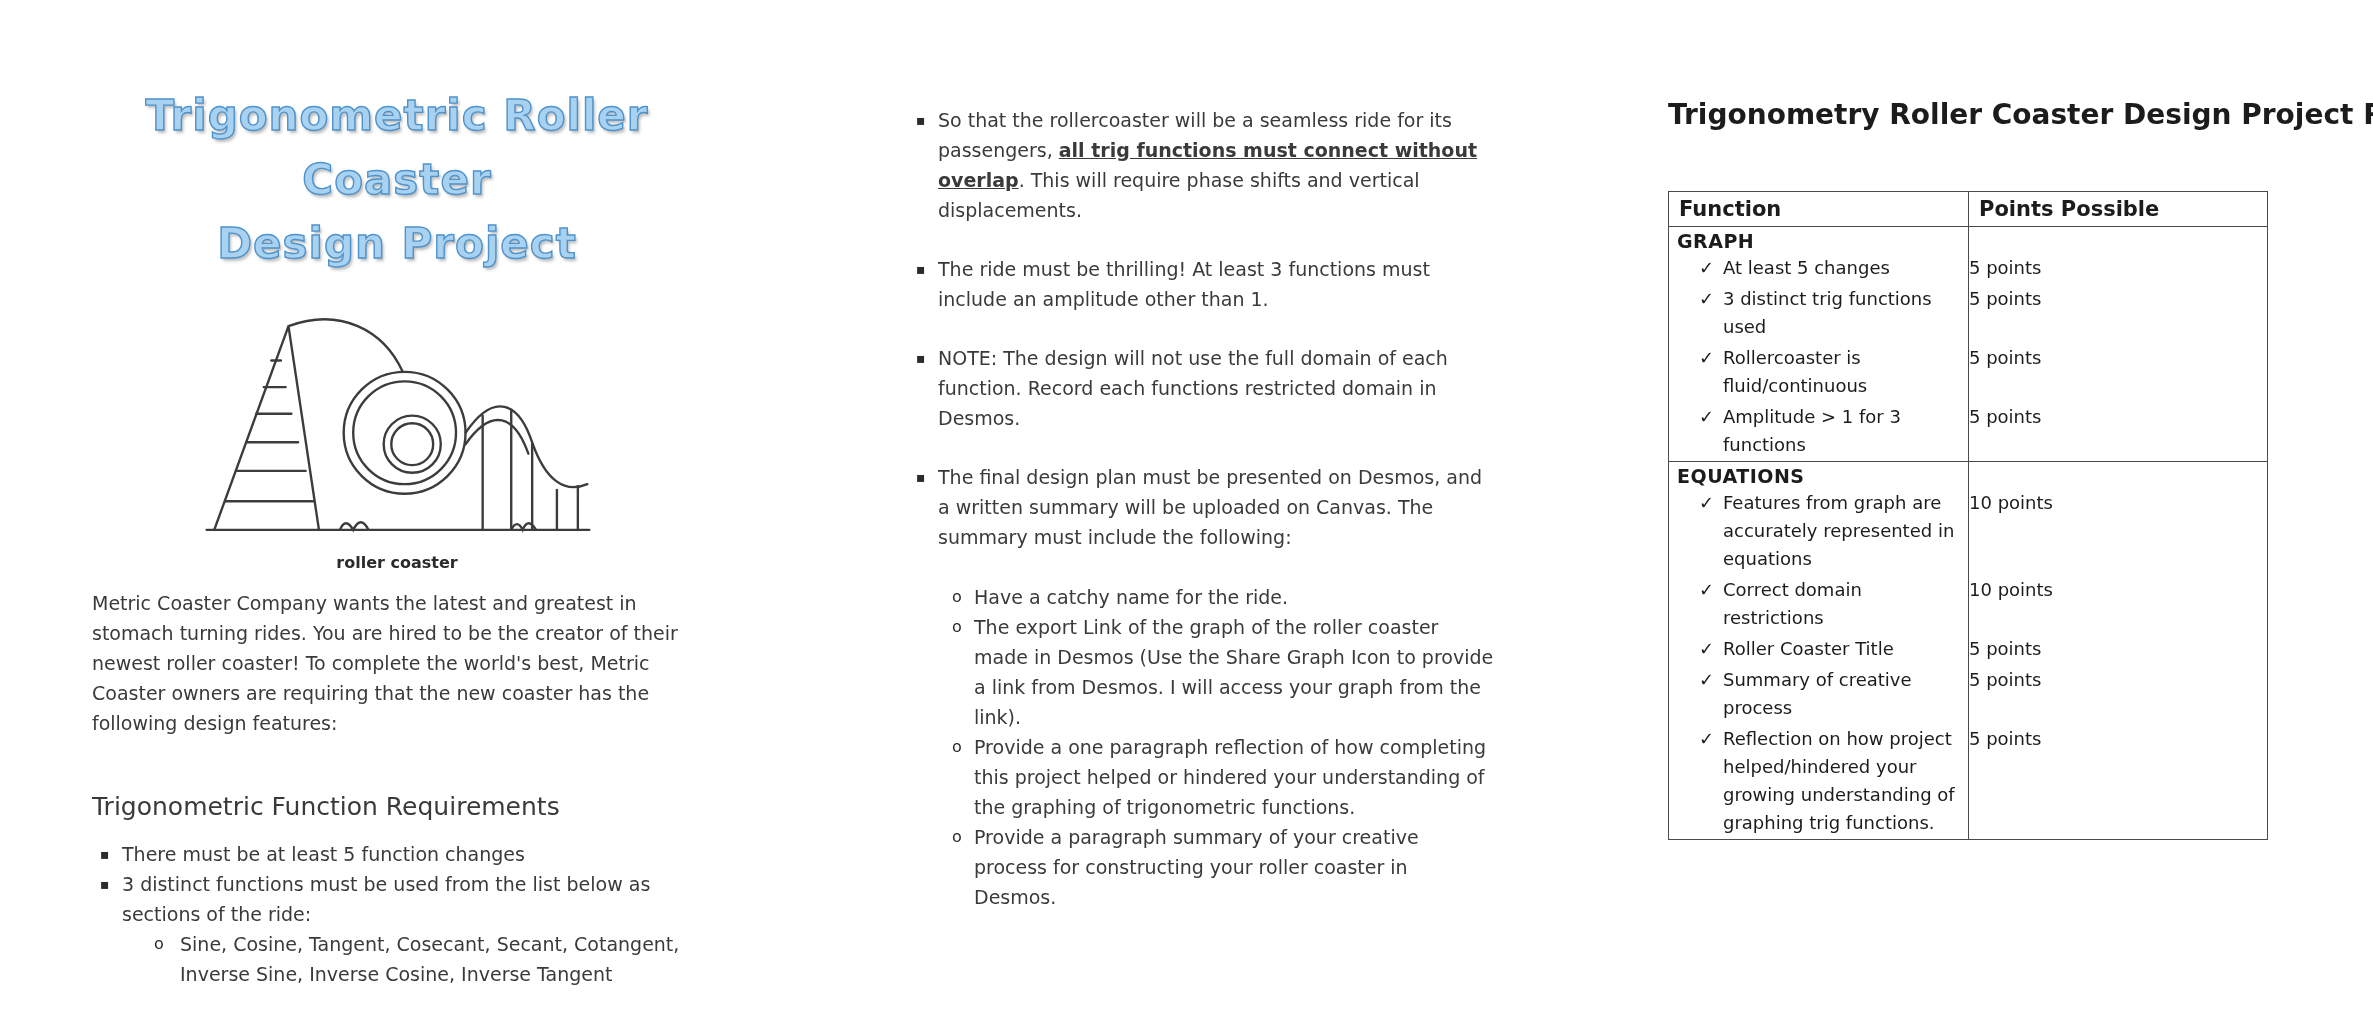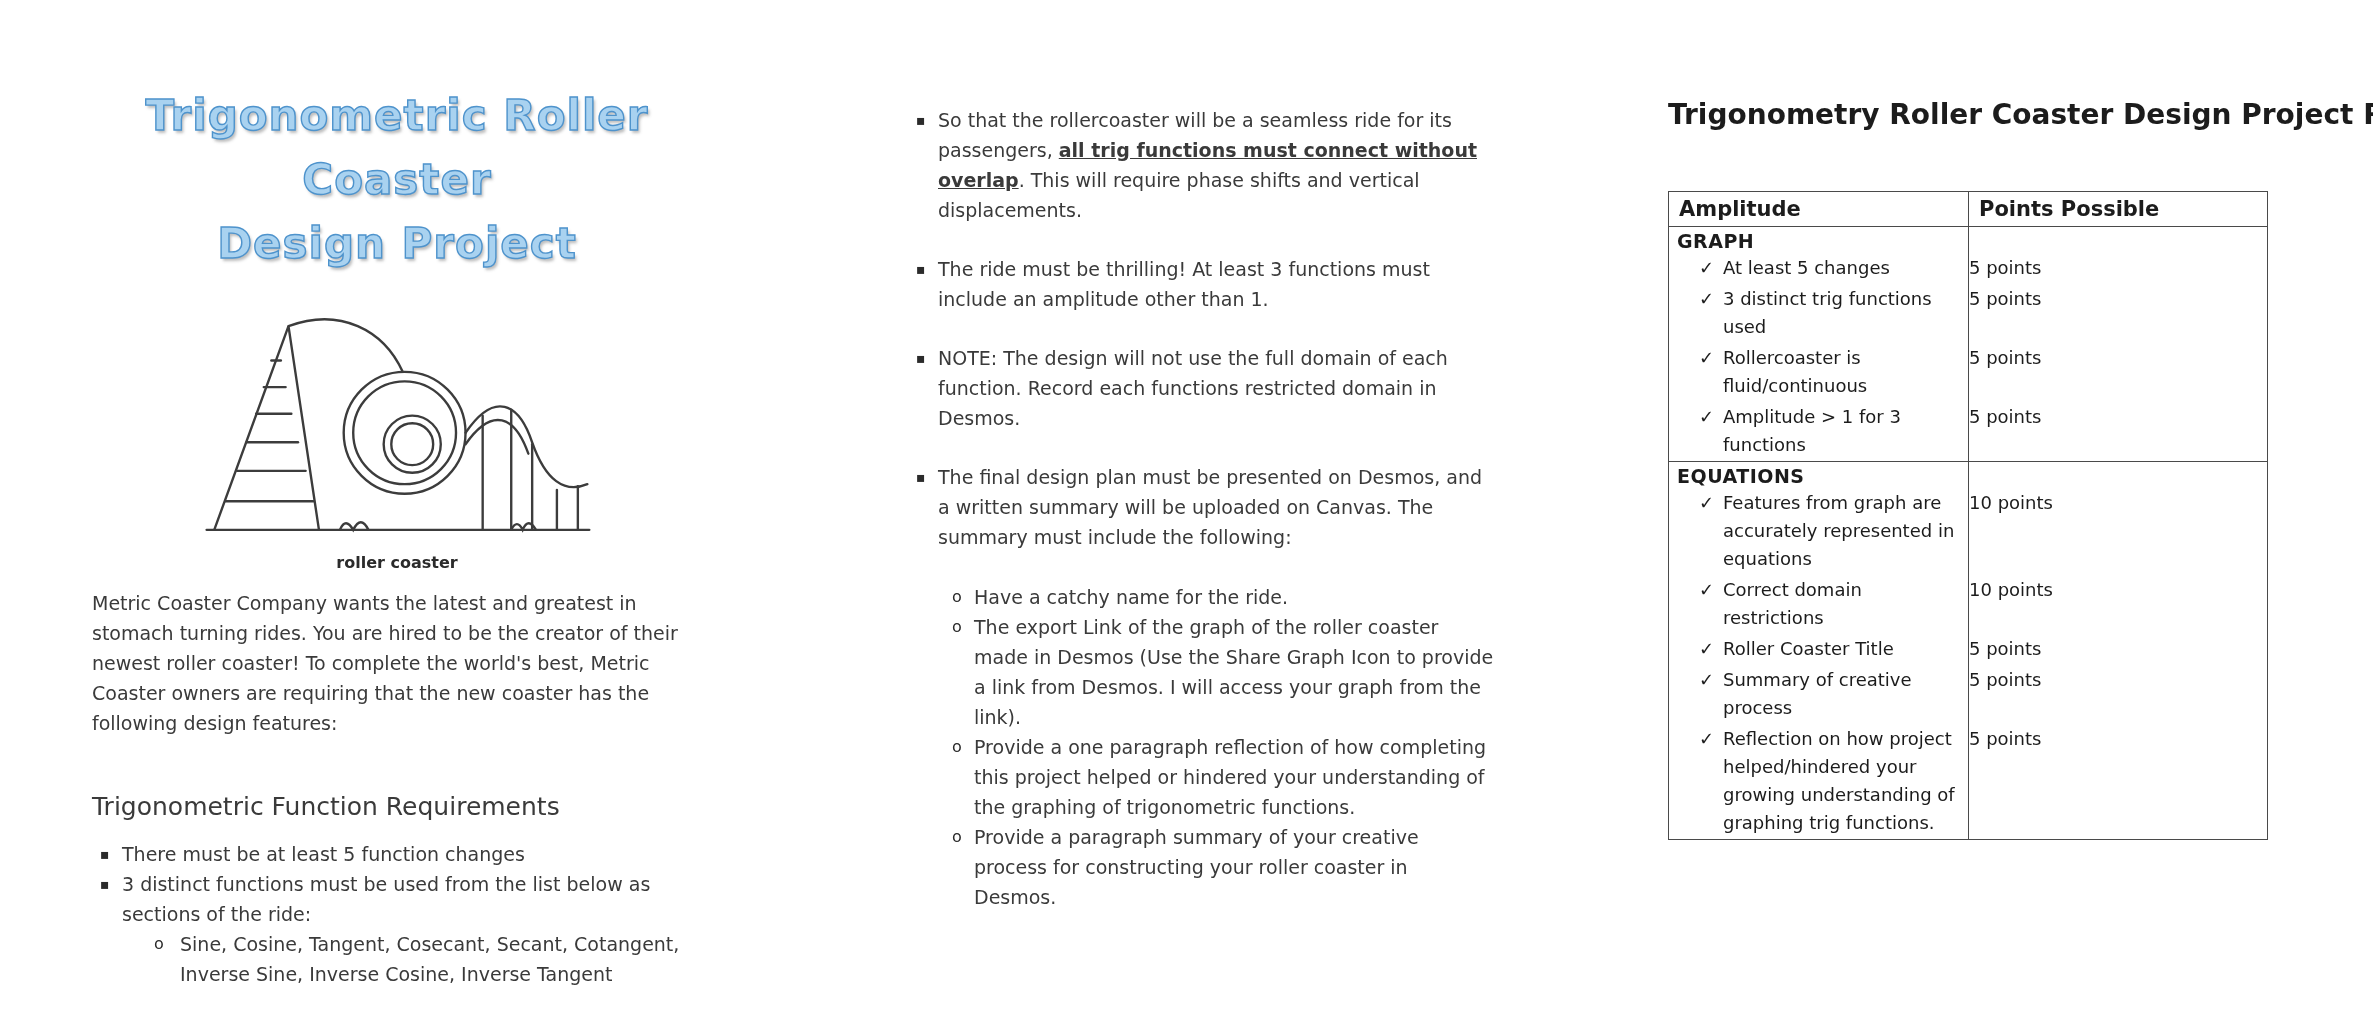--- a/index.html
+++ b/index.html
@@ -169,21 +169,21 @@
       <li class="o-item">Provide a paragraph summary of your creative process for constructing your roller coaster in Desmos.</li>
     </ul>
   </section>
 
   <section class="col col-right">
     <h2 class="rubric-title">Trigonometry Roller Coaster Design Project Rubric</h2>
 
     <div class="rubric-table">
 
       <div class="t-row t-header">
-        <div class="t-left th">Amplitude</div>
+        <div class="t-left th">Function</div>
         <div class="t-right th">Points Possible</div>
       </div>
 
       <div class="t-row">
         <div class="t-left sec-name">GRAPH</div>
         <div class="t-right"></div>
       </div>
       <div class="t-row">
         <div class="t-left check">At least 5 changes</div>
         <div class="t-right pts">5 points</div>

